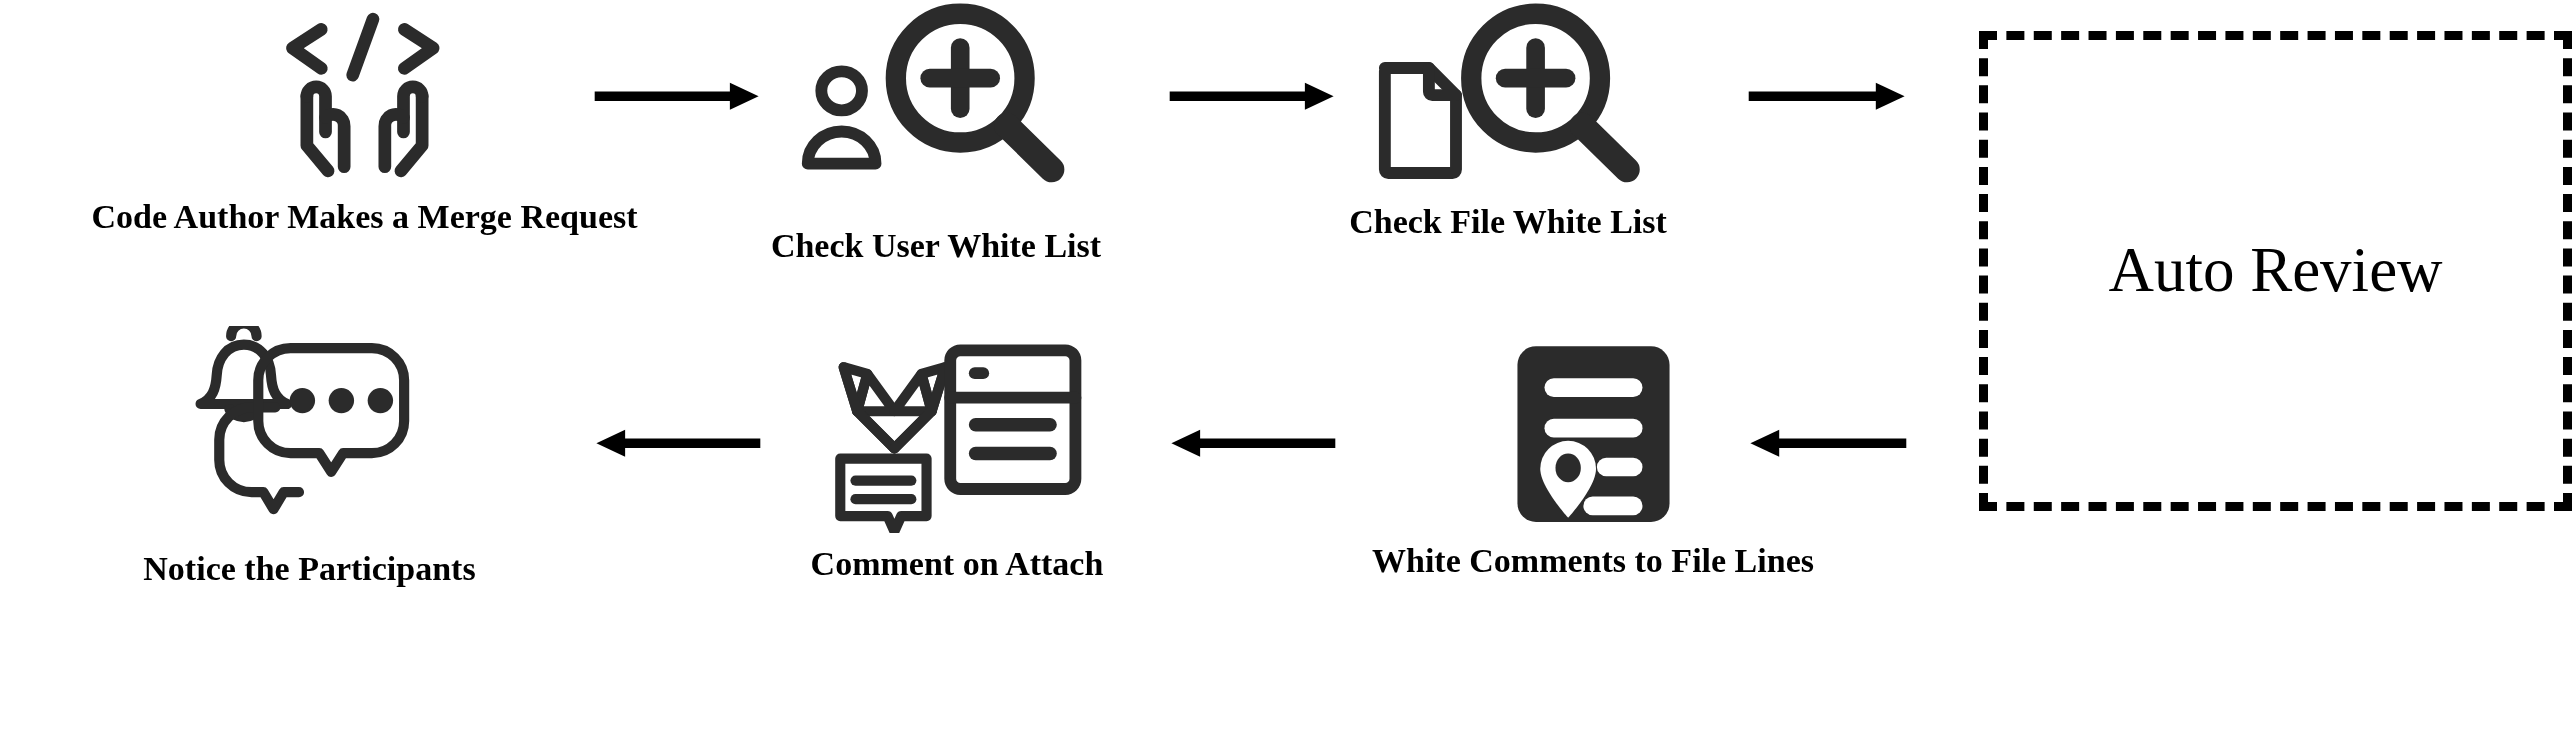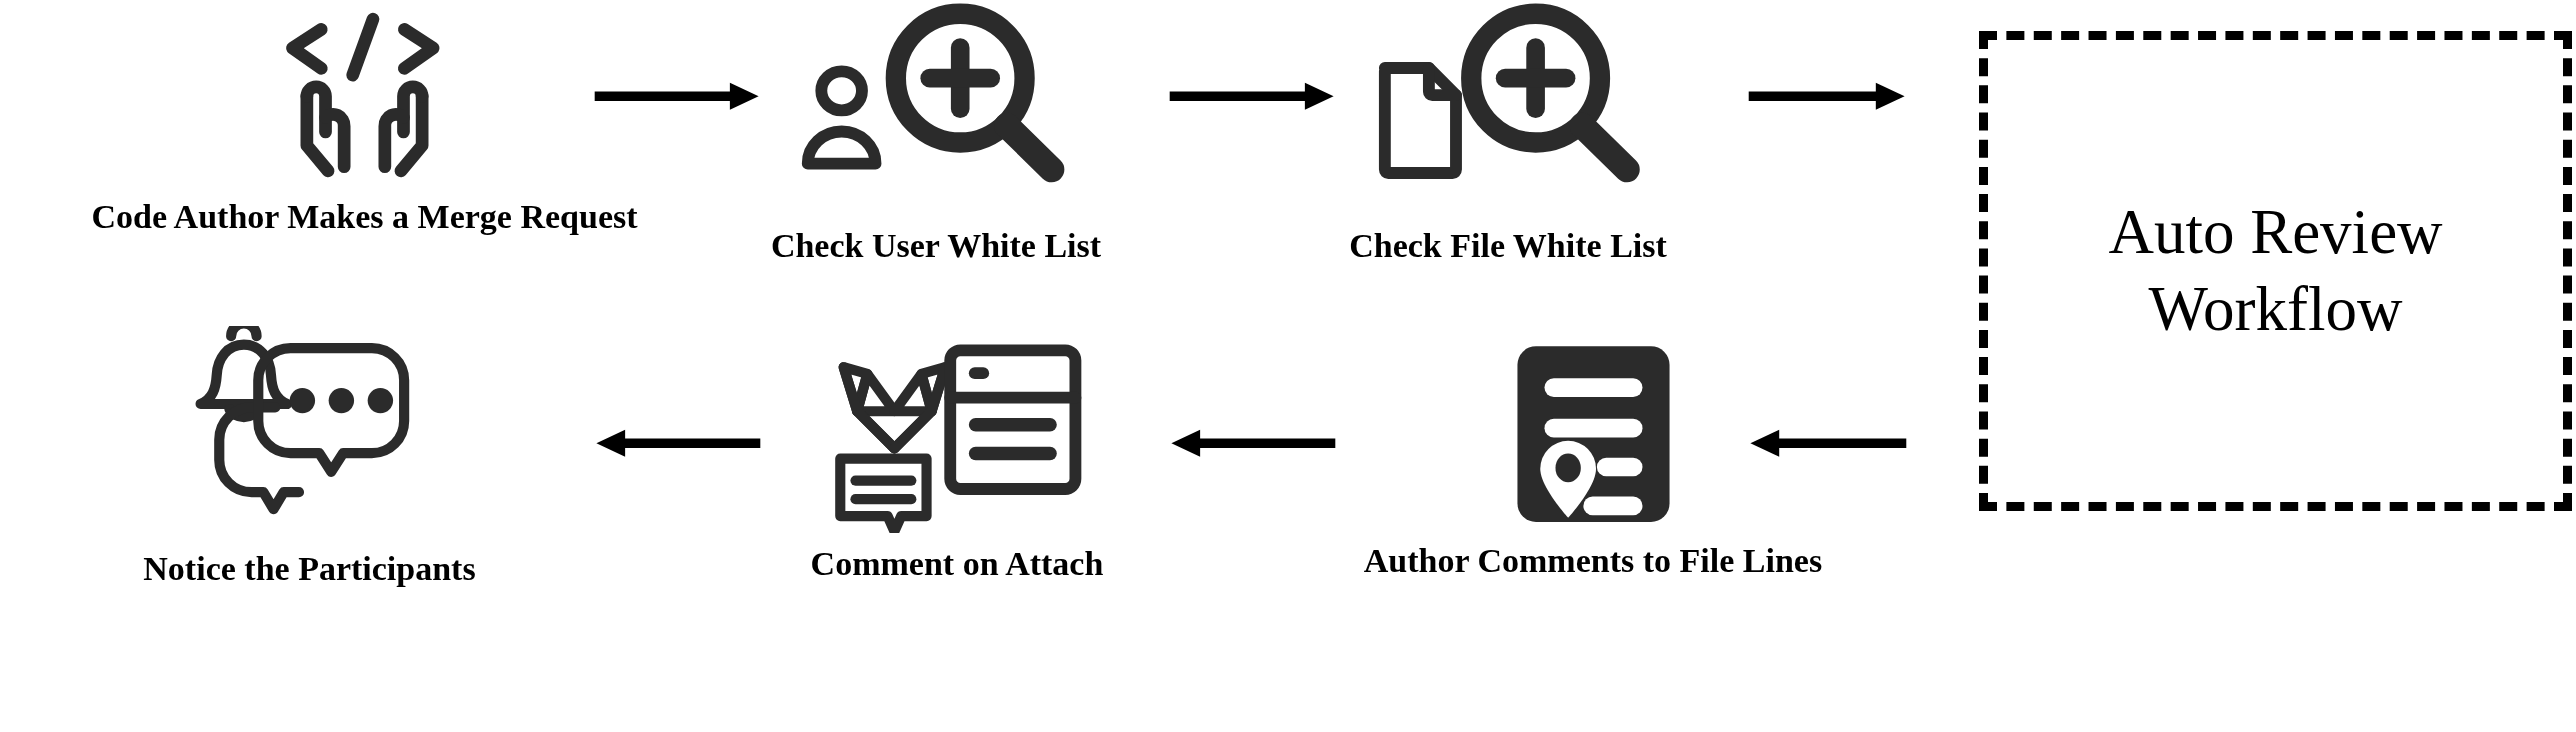--- a/index.html
+++ b/index.html
@@ -123,21 +123,21 @@
     <div class="node-label">Check User White List</div>
   </div>
 
   <div class="arrow" style="left:1168px; top:81px;">
     <svg width="169" height="30.5" viewBox="0 0 200 36" xmlns="http://www.w3.org/2000/svg">
       <line x1="2" y1="18" x2="170" y2="18" stroke="#000000" stroke-width="11"></line>
       <polygon points="196,18 162,2 162,34" fill="#000000"></polygon>
     </svg>
   </div>
 
-  <div class="node" style="left:1309px; top:0px; width:398px;gap:24px;">
+  <div class="node" style="left:1309px; top:0px; width:398px;">
     <div class="node-icon">
       <svg width="271" height="191" viewBox="0 0 320 225" xmlns="http://www.w3.org/2000/svg">
 
         <g fill="none" stroke="#2b2b2b" stroke-width="14" stroke-linejoin="round" stroke-linecap="round">
           <path d="M14,80 h52 l32,32 v88 a4,4 0 0 1 -4,4 h-76 a4,4 0 0 1 -4,-4 v-116 a4,4 0 0 1 4,-4 z"></path>
           <path d="M66,80 v28 a4,4 0 0 0 4,4 h28"></path>
         </g>
 
         <circle cx="192" cy="92" r="76" fill="none" stroke="#2b2b2b" stroke-width="24"></circle>
 
@@ -154,21 +154,20 @@
 
   <div class="arrow" style="left:1747px; top:81px;">
     <svg width="161" height="30.5" viewBox="0 0 190 36" xmlns="http://www.w3.org/2000/svg">
       <line x1="2" y1="18" x2="160" y2="18" stroke="#000000" stroke-width="11"></line>
       <polygon points="186,18 152,2 152,34" fill="#000000"></polygon>
     </svg>
   </div>
 
   <div class="dashed-box" style="left:1979px; top:30.5px; width:593px; height:480px;">
     <div class="dashed-box-line">Auto Review</div>
-    <div class="dashed-box-line">Workflow</div>
   </div>
 
   <div class="arrow" style="left:1747px; top:428px;">
     <svg width="161" height="30.5" viewBox="0 0 190 36" xmlns="http://www.w3.org/2000/svg">
       <line x1="30" y1="18" x2="188" y2="18" stroke="#000000" stroke-width="11"></line>
       <polygon points="4,18 38,2 38,34" fill="#000000"></polygon>
     </svg>
   </div>
 
   <div class="node" style="left:1305px; top:339px; width:576px;">
@@ -179,21 +178,21 @@
 
         <rect x="42" y="46" width="116" height="22" rx="11" ry="11" fill="#ffffff"></rect>
         <rect x="42" y="94" width="116" height="22" rx="11" ry="11" fill="#ffffff"></rect>
         <rect x="104" y="140" width="54" height="22" rx="11" ry="11" fill="#ffffff"></rect>
         <rect x="88" y="186" width="70" height="22" rx="11" ry="11" fill="#ffffff"></rect>
 
         <path d="M70,120 a33,33 0 0 1 33,33 c0,22 -33,58 -33,58 c0,0 -33,-36 -33,-58 a33,33 0 0 1 33,-33 z" fill="#ffffff"></path>
         <ellipse cx="70" cy="152" rx="15" ry="17" fill="#2b2b2b"></ellipse>
       </svg>
     </div>
-    <div class="node-label">Author Comments to File Lines</div>
+    <div class="node-label">White Comments to File Lines</div>
   </div>
 
   <div class="arrow" style="left:1168px; top:428px;">
     <svg width="169" height="30.5" viewBox="0 0 200 36" xmlns="http://www.w3.org/2000/svg">
       <line x1="30" y1="18" x2="198" y2="18" stroke="#000000" stroke-width="11"></line>
       <polygon points="4,18 38,2 38,34" fill="#000000"></polygon>
     </svg>
   </div>
 
   <div class="node" style="left:758px; top:330px; width:398px;">

